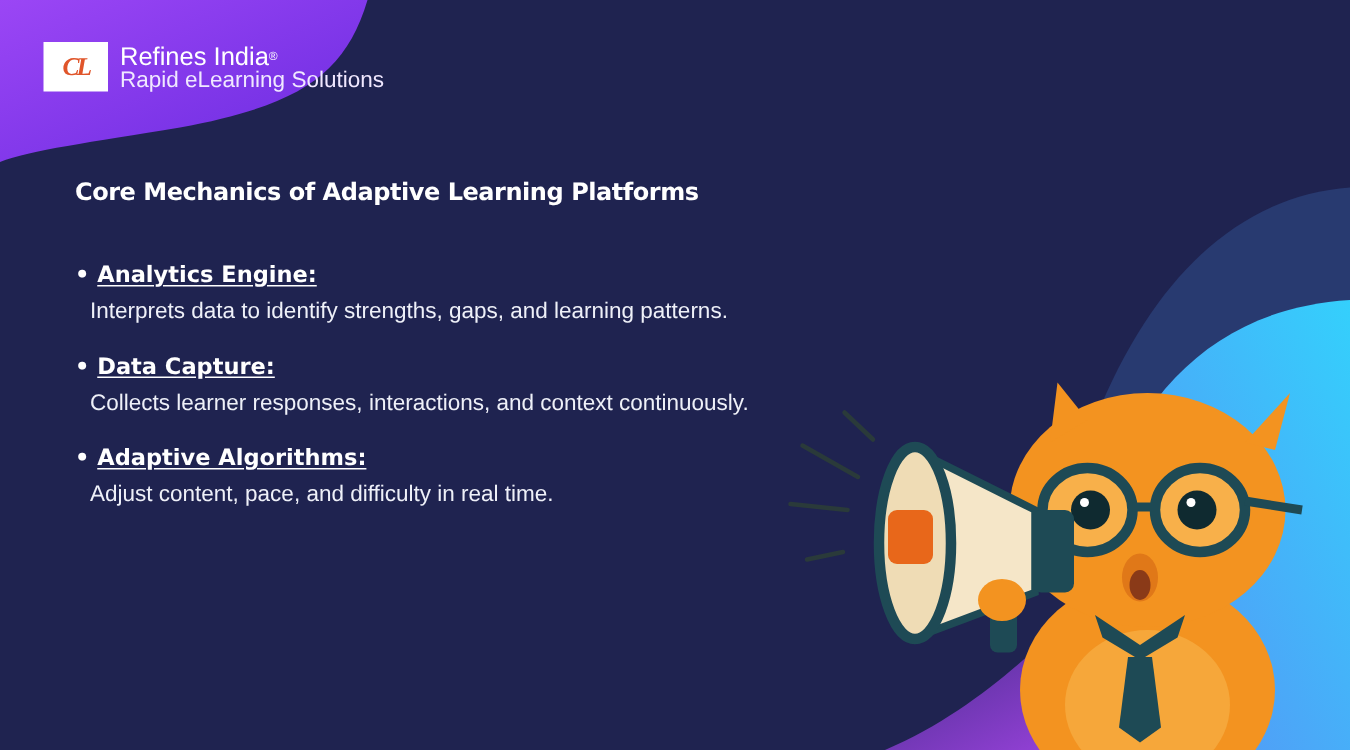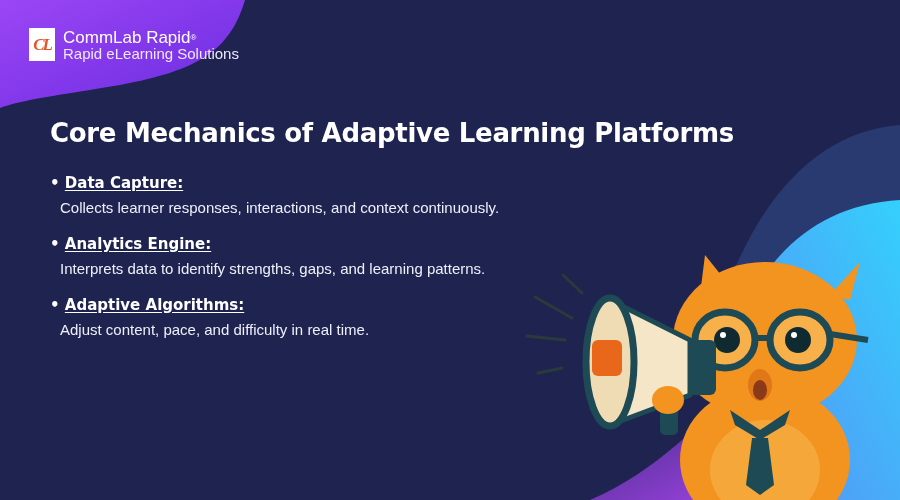--- a/index.html
+++ b/index.html
@@ -1,24 +1,24 @@
 <!DOCTYPE html>
 <html><head>
 <meta charset="utf-8">
 <style>
   html, body { margin:0; padding:0; }
   body { width:900px; height:500px; overflow:hidden; position:relative; background:#1f2350; font-family:"Liberation Sans", sans-serif; }
   .bg { position:absolute; inset:0; }
   .logo { position:absolute; left:29px; top:28px; display:flex; align-items:center; gap:8px; }
-  .logo-box { width:26px; height:33px; background:#fff; border-radius:0; display:flex; align-items:center; justify-content:center; }
+  .logo-box { width:43px; height:33px; background:#fff; border-radius:0; display:flex; align-items:center; justify-content:center; }
   .logo-box span { color:#e0552a; font-family:"Liberation Serif", serif; font-style:italic; font-size:17px; font-weight:bold; letter-spacing:-2px; }
   .logo-text .name { color:#fff; font-size:17px; line-height:18px; }
   .logo-text .name sup { font-size:8px; vertical-align:top; }
   .logo-text .tag { color:#f0e8ff; font-size:15px; line-height:13px; }
-  h1 { position:absolute; left:50px; top:118px; margin:0; color:#fff; font-size:26px; font-weight:bold; font-family:"DejaVu Sans", sans-serif; letter-spacing:-0.3px; }
+  h1 { position:absolute; left:50px; top:118px; margin:0; color:#fff; font-size:16px; font-weight:bold; font-family:"DejaVu Sans", sans-serif; letter-spacing:-0.3px; }
   .items { position:absolute; left:50px; top:172px; width:560px; }
   .item { margin-bottom:14px; }
   .item .head { color:#fff; font-size:15px; font-weight:bold; font-family:"DejaVu Sans", sans-serif; line-height:22px; }
   .item .head u { text-decoration:underline; text-underline-offset:2px; }
   .item .desc { color:#eef0f8; font-size:15px; font-family:"Liberation Sans", sans-serif; line-height:22px; padding-left:10px; margin-top:3px; }
   .owl { position:absolute; left:520px; top:240px; }
 </style>
 </head>
 <body>
 
@@ -41,35 +41,35 @@
   <path d="M900,125 C830,130 770,180 730,280 L720,500 L900,500 Z" fill="#283a70"></path>
   <path d="M900,200 C820,205 770,250 740,320 L760,500 L900,500 Z" fill="url(#gCyan)"></path>
   <path d="M590,500 C660,470 700,420 740,390 L800,500 Z" fill="url(#gBot)"></path>
 </svg>
 
 <div class="logo">
   <div class="logo-box">
       <span>CL</span>
     </div>
   <div class="logo-text">
-    <div class="name"><span>CommLab Rapid</span><sup>®</sup></div>
+    <div class="name"><span>Refines India</span><sup>®</sup></div>
     <div class="tag">Rapid eLearning Solutions</div>
   </div>
 </div>
 
 <h1>Core Mechanics of Adaptive Learning Platforms</h1>
 
 <div class="items">
   <div class="item">
+    <div class="head"><span>•</span> <u>Analytics Engine:</u></div>
+    <div class="desc">Interprets data to identify strengths, gaps, and learning patterns.</div>
+  </div>
+  <div class="item">
     <div class="head"><span>•</span> <u>Data Capture:</u></div>
     <div class="desc">Collects learner responses, interactions, and context continuously.</div>
-  </div>
-  <div class="item">
-    <div class="head"><span>•</span> <u>Analytics Engine:</u></div>
-    <div class="desc">Interprets data to identify strengths, gaps, and learning patterns.</div>
   </div>
   <div class="item">
     <div class="head"><span>•</span> <u>Adaptive Algorithms:</u></div>
     <div class="desc">Adjust content, pace, and difficulty in real time.</div>
   </div>
 </div>
 
 <svg class="owl" width="380" height="260" viewBox="520 240 380 260">
 
   <g stroke="#2a3a3a" stroke-width="3" stroke-linecap="round">

